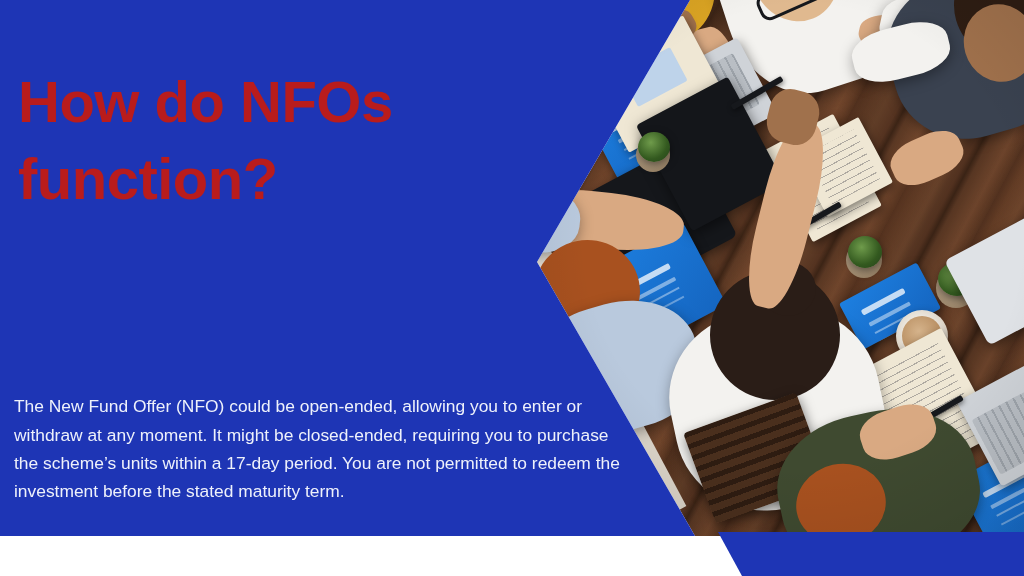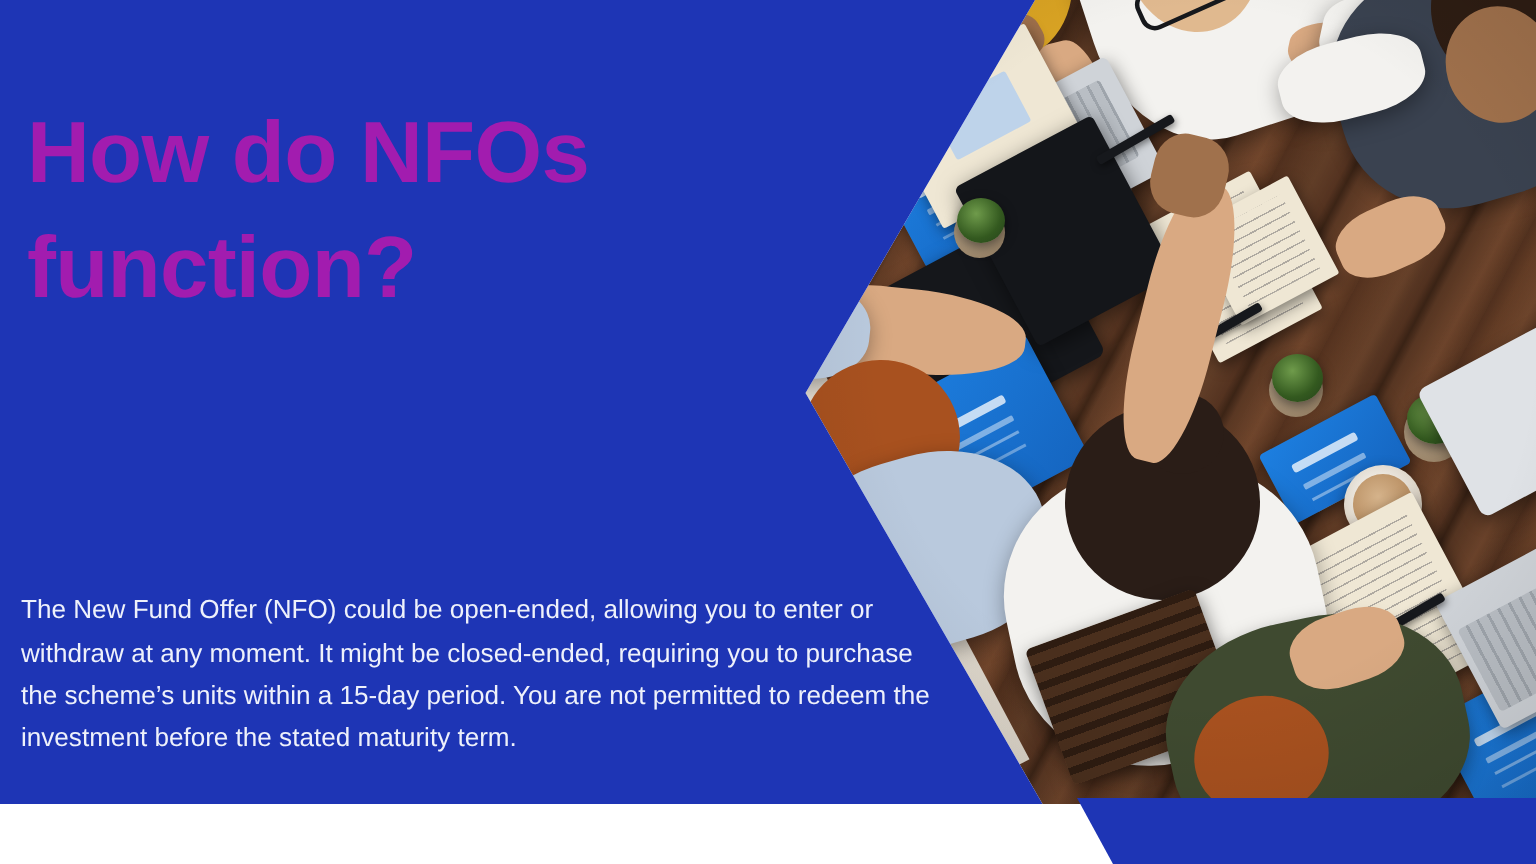--- a/index.html
+++ b/index.html
@@ -200,21 +200,21 @@
     background: #ffffff;
     z-index: 0;
   }
 
   
   .title {
     position: absolute;
     left: 18px;
     top: 24px;
     width: 470px;
-    color: #a21caf;
+    color: #b91c1c;
     font-size: 58px;
     line-height: 1.33;
     font-weight: 700;
     letter-spacing: -0.5px;
     white-space: pre-line;
   }
   .body-copy {
     position: absolute;
     left: 14px;
     top: 375px;
@@ -327,15 +327,15 @@
 
       <div class="vignette"></div>
     </div>
   </div>
 
   <div class="blue-panel"></div>
   <div class="blue-bottom"></div>
 
   <h1 class="title">How do NFOs
 function?</h1>
-  <p class="body-copy">The New Fund Offer (NFO) could be open-ended, allowing you to enter or withdraw at any moment. It might be closed-ended, requiring you to purchase the scheme’s units within a 15-day period. You are not permitted to redeem the investment before the stated maturity term.</p>
+  <p class="body-copy">The New Fund Offer (NFO) could be open-ended, allowing you to enter or withdraw at any moment. It might be closed-ended, requiring you to purchase the scheme’s units within a 17-day period. You are not permitted to redeem the investment before the stated maturity term.</p>
 
 </div>
 
 </body></html>

